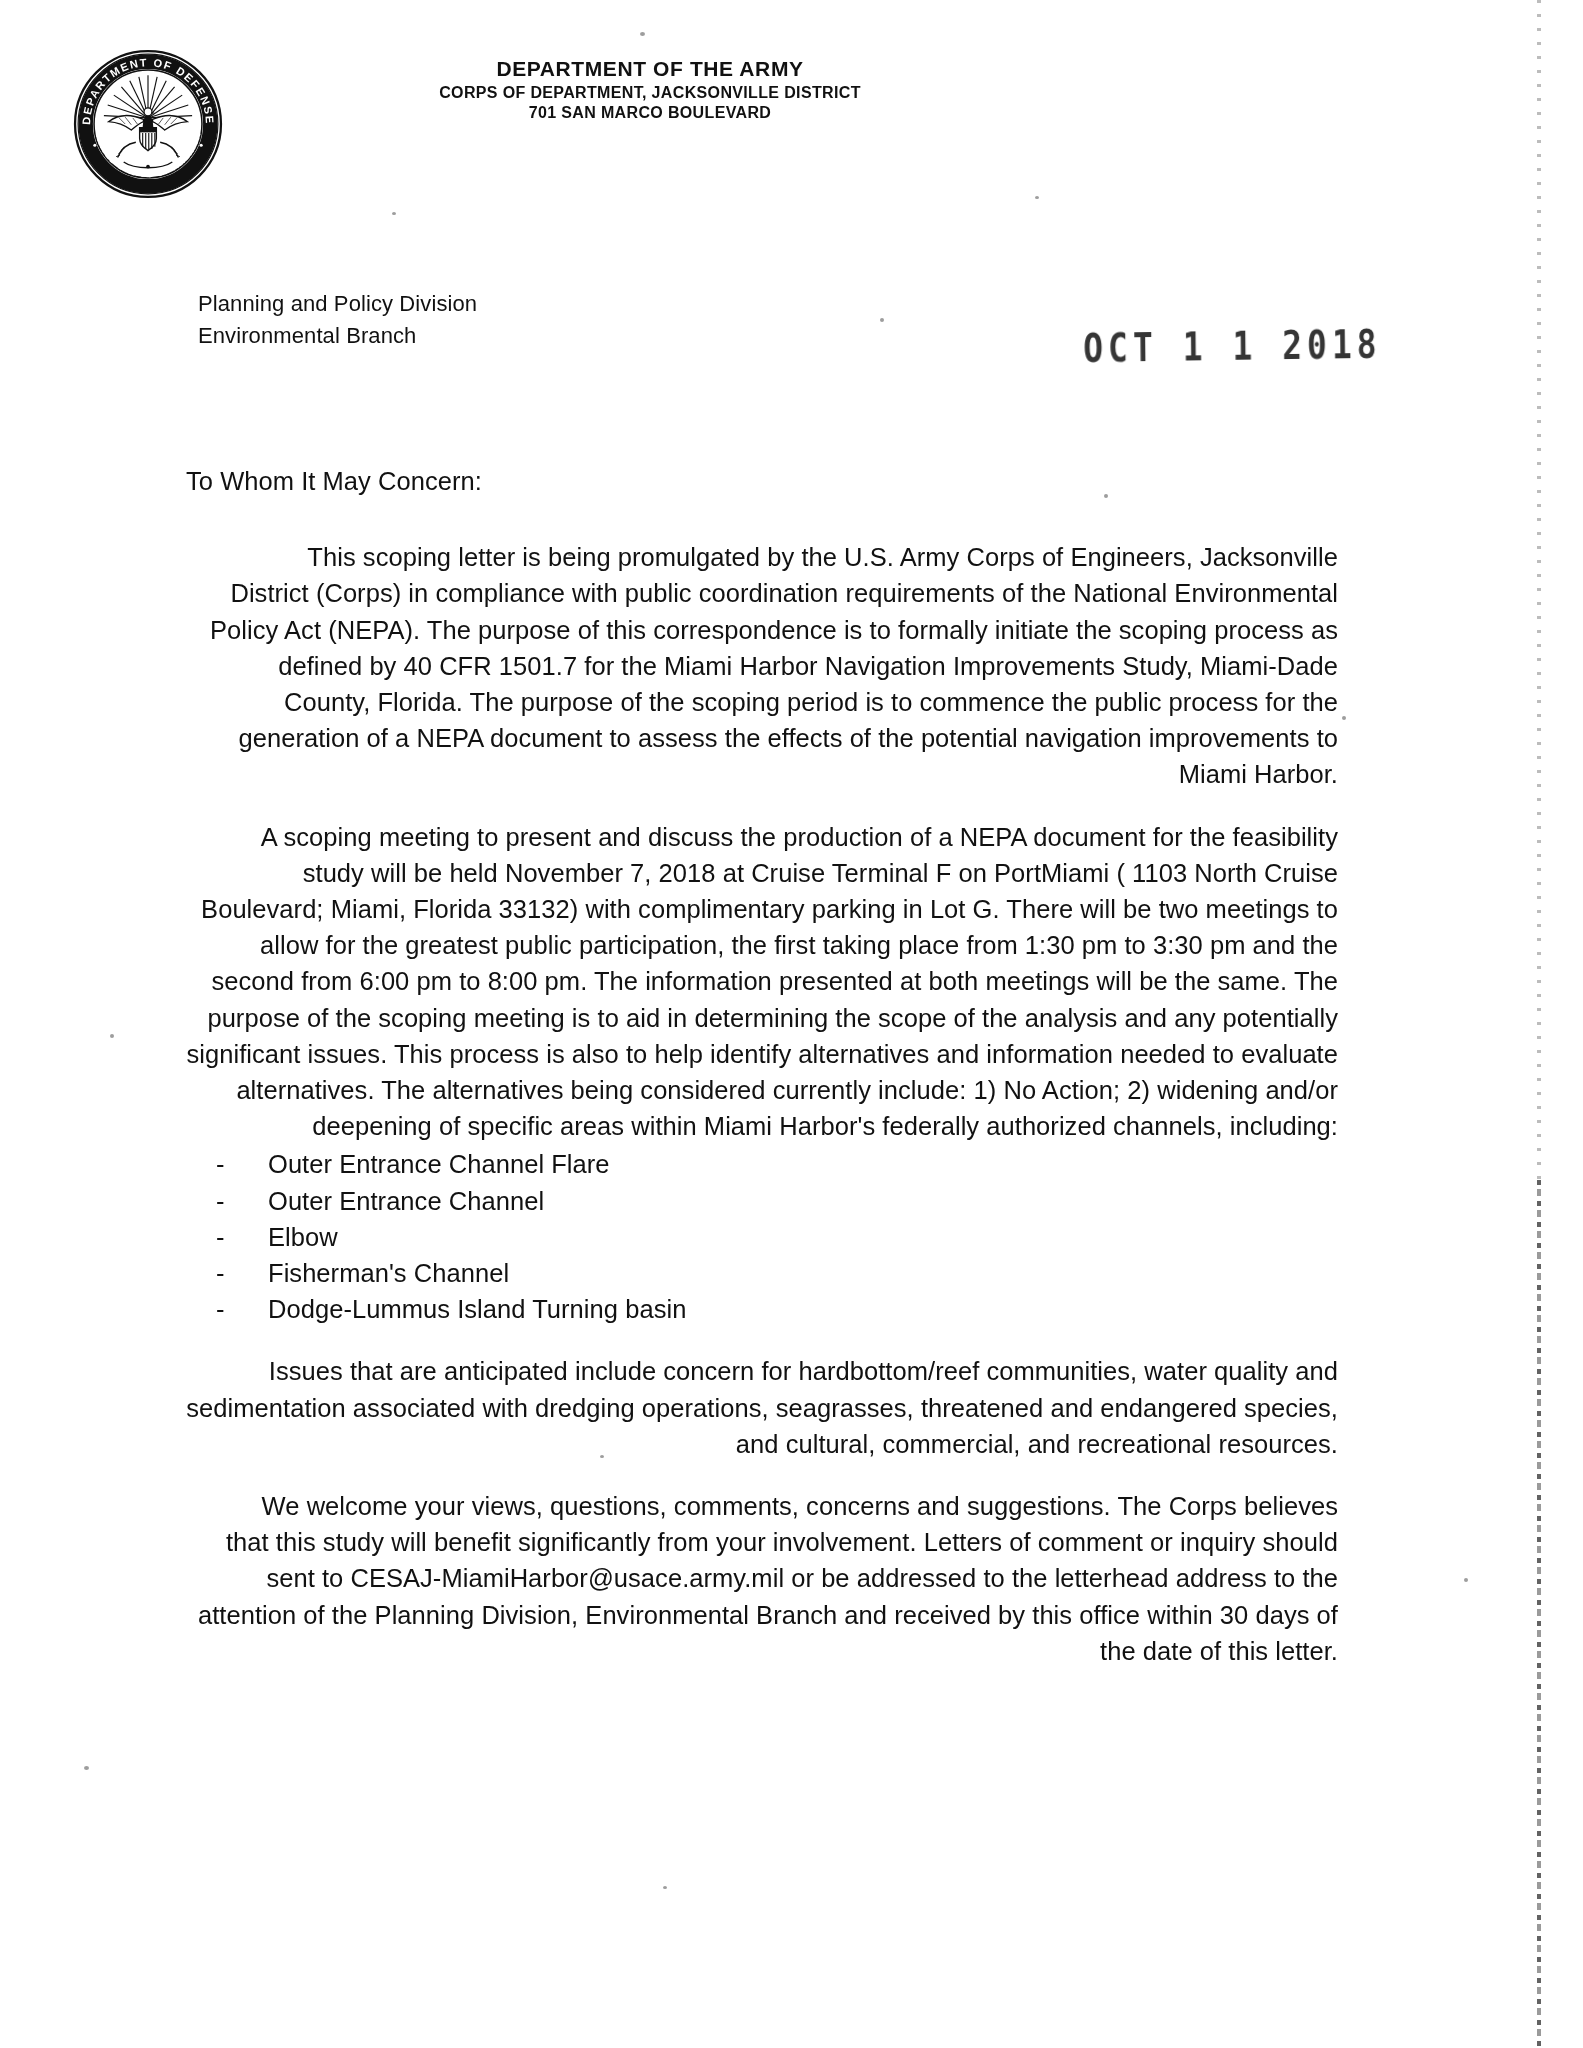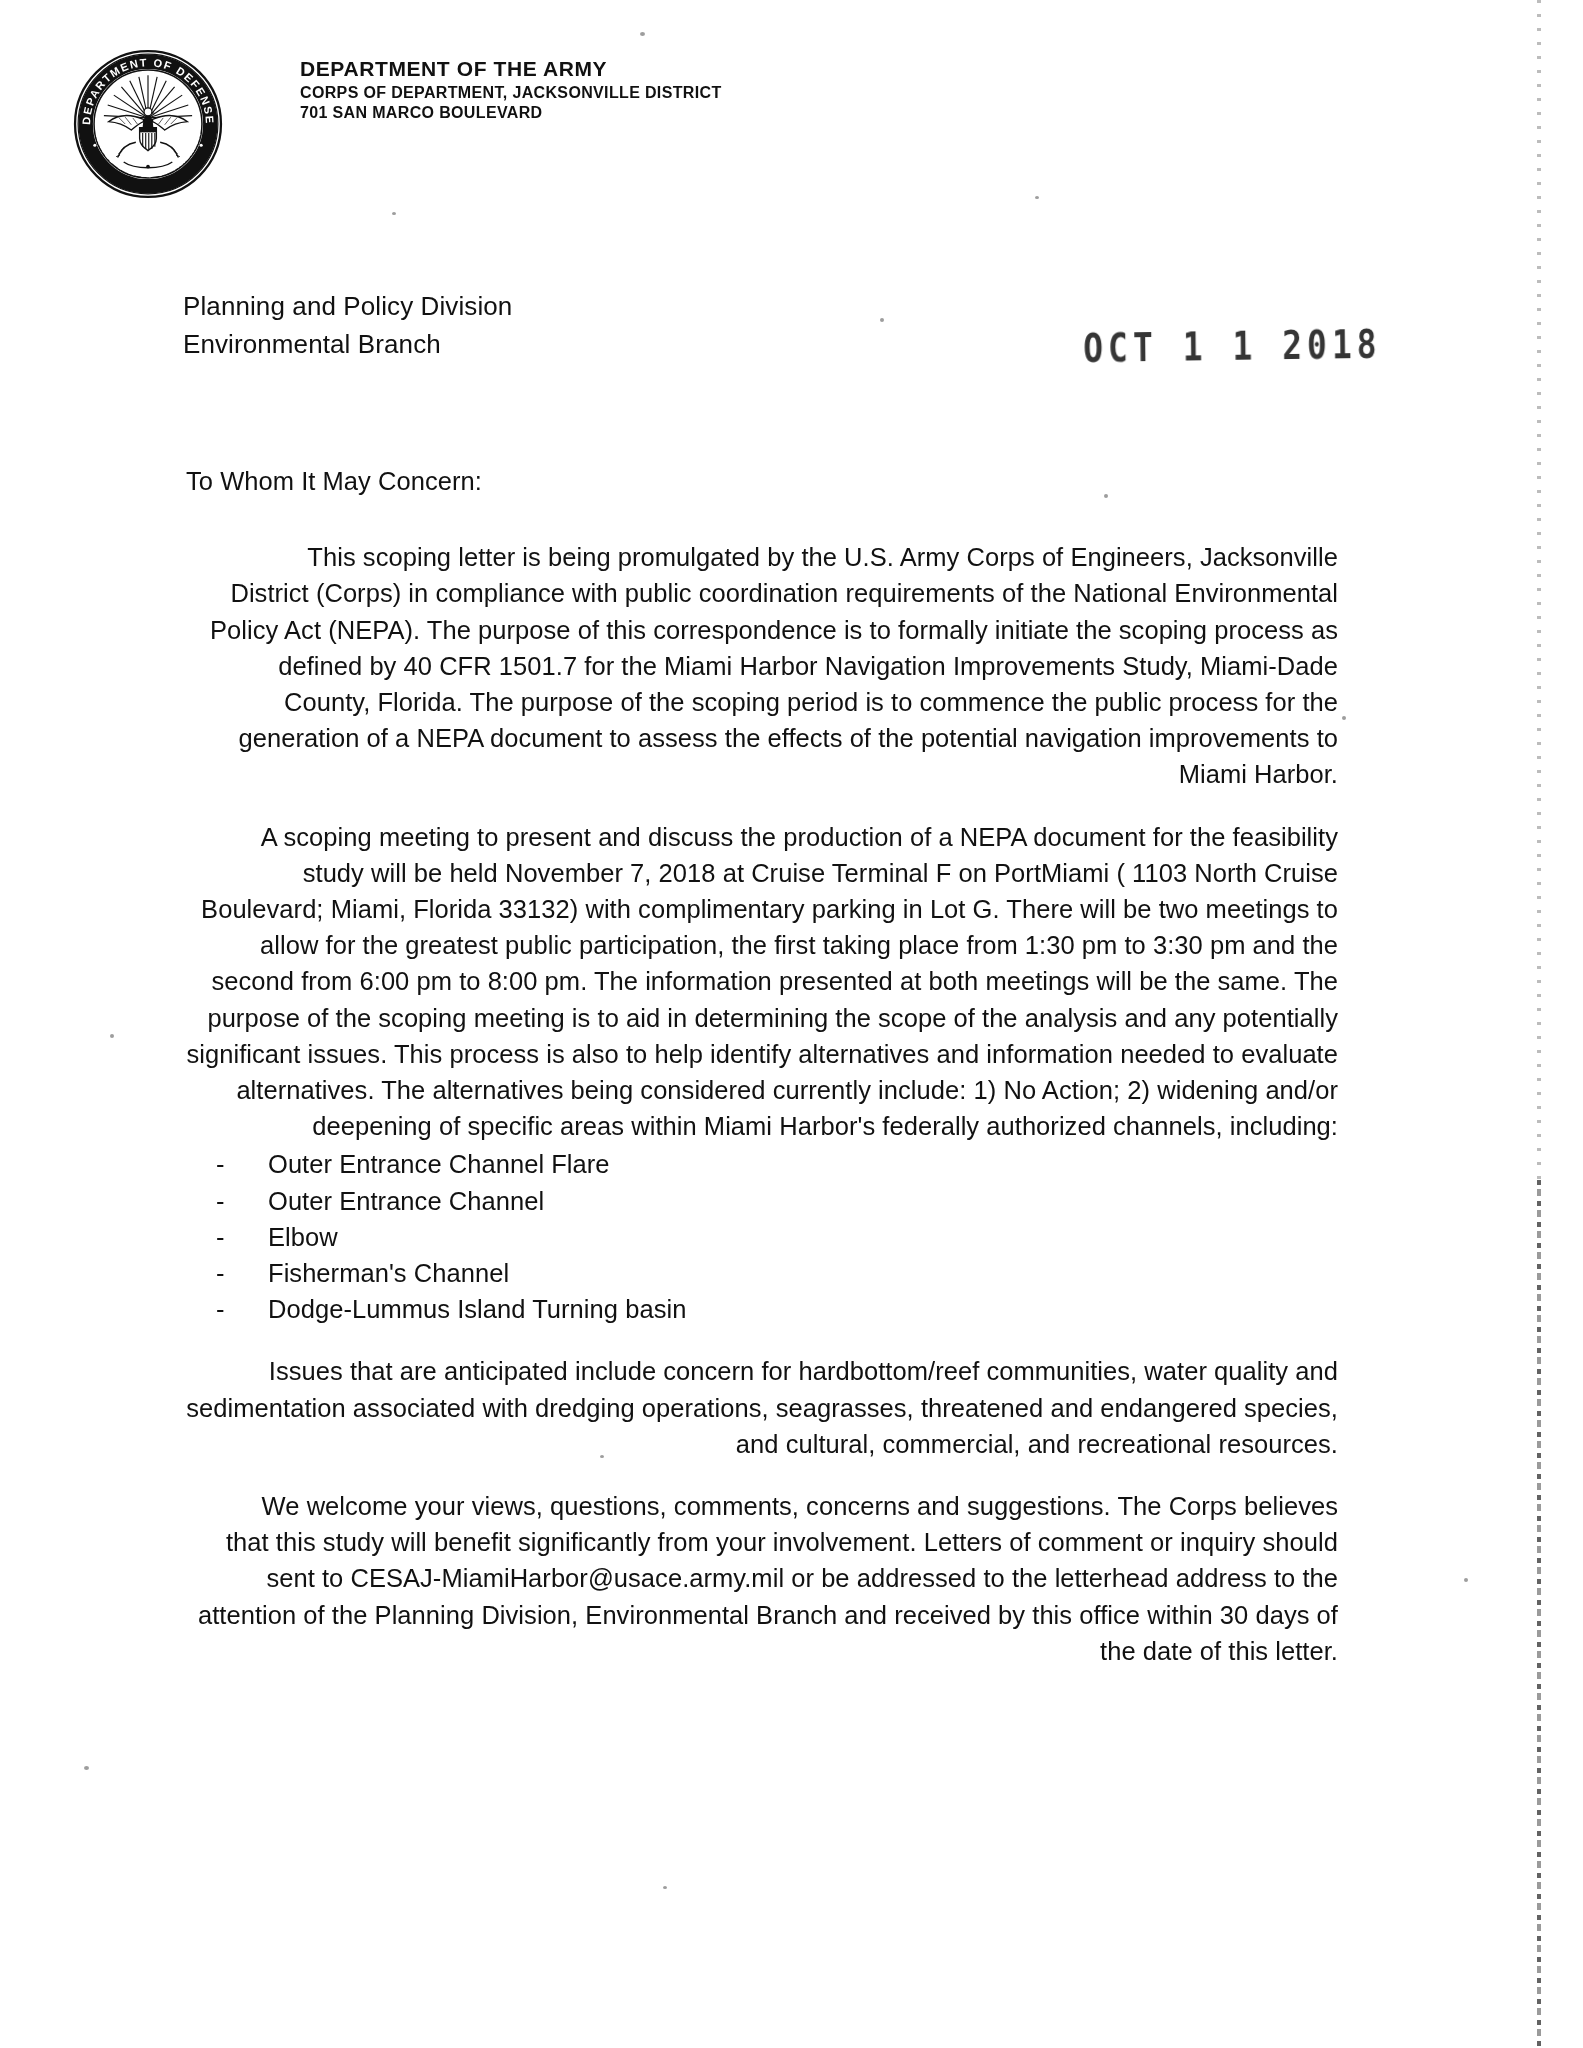--- a/index.html
+++ b/index.html
@@ -35,39 +35,40 @@
     width: 152px;
     height: 152px;
   }
   .seal svg { display: block; width: 152px; height: 152px; }
 
   .lh-text {
     position: absolute;
     left: 300px;
     top: 56px;
     width: 700px;
+    text-align: center;
     line-height: 1.28;
   }
   .lh-line1 {
     font-size: 21px;
     font-weight: bold;
     letter-spacing: 0.6px;
   }
   .lh-line {
     font-size: 16px;
     font-weight: bold;
     letter-spacing: 0.35px;
   }
 
   
   .division-block {
     position: absolute;
-    left: 183px;
+    left: 198px;
     top: 288px;
-    font-size: 26px;
+    font-size: 22px;
     line-height: 1.45;
     letter-spacing: 0.1px;
   }
 
   
   .date-stamp {
     position: absolute;
     left: 1083px;
     top: 325px;
     font-family: "DejaVu Sans Mono", monospace;

